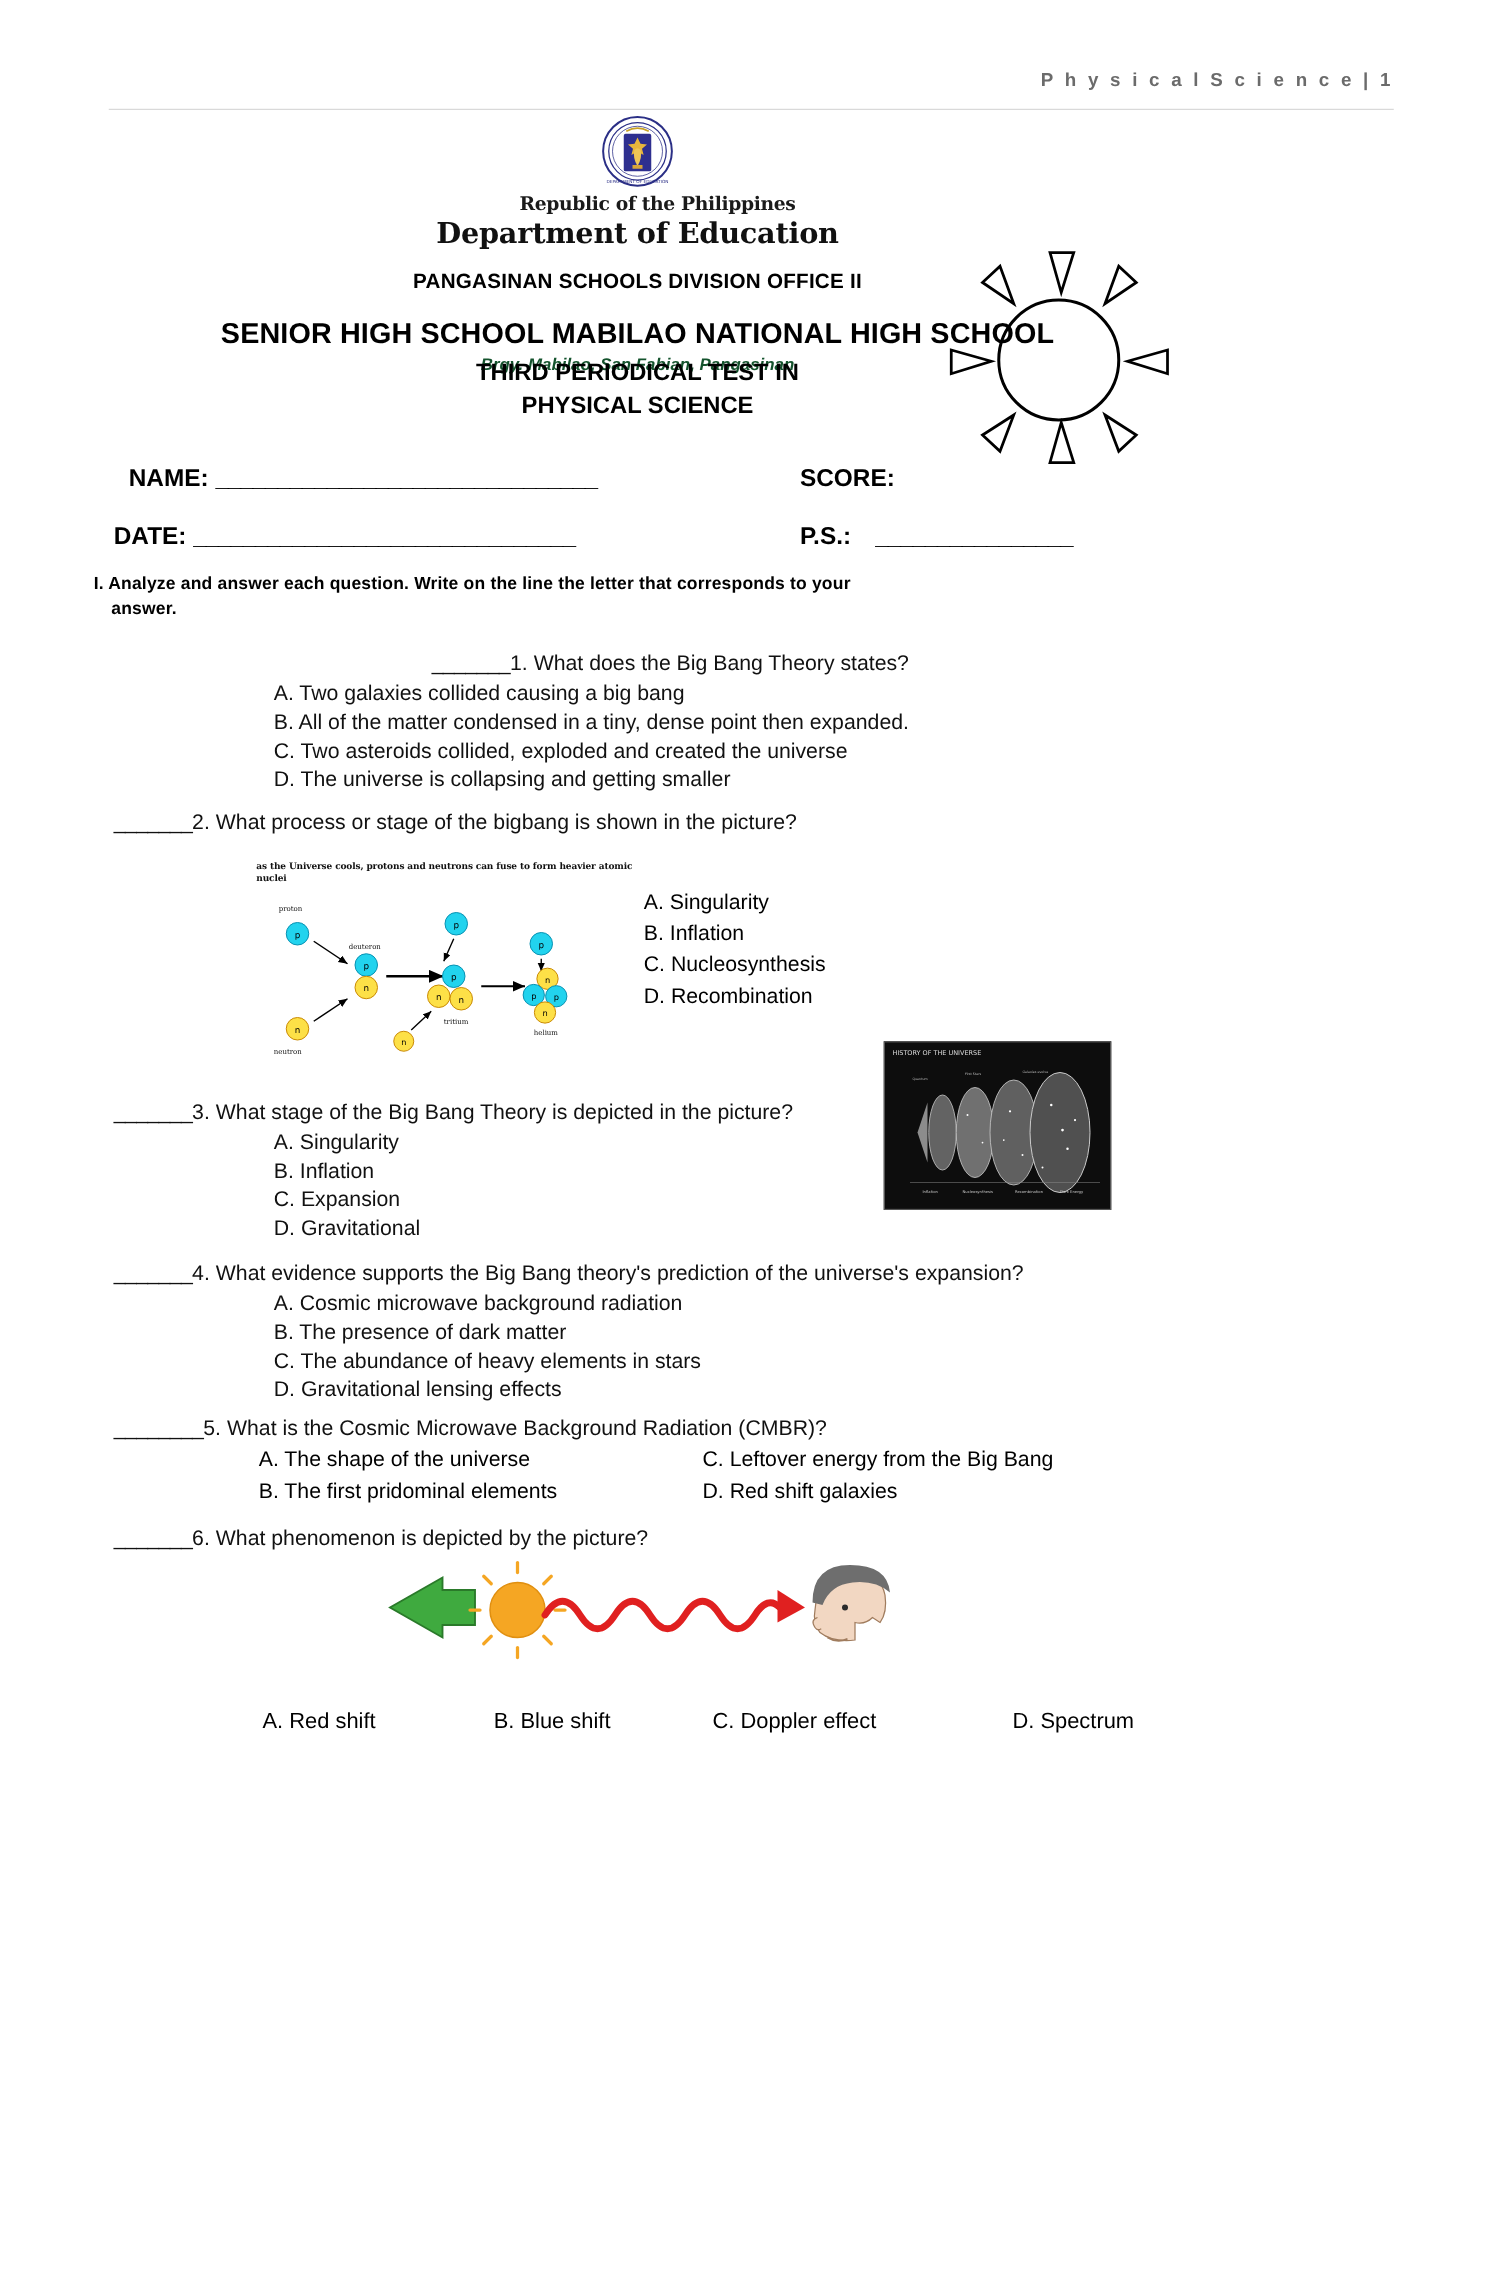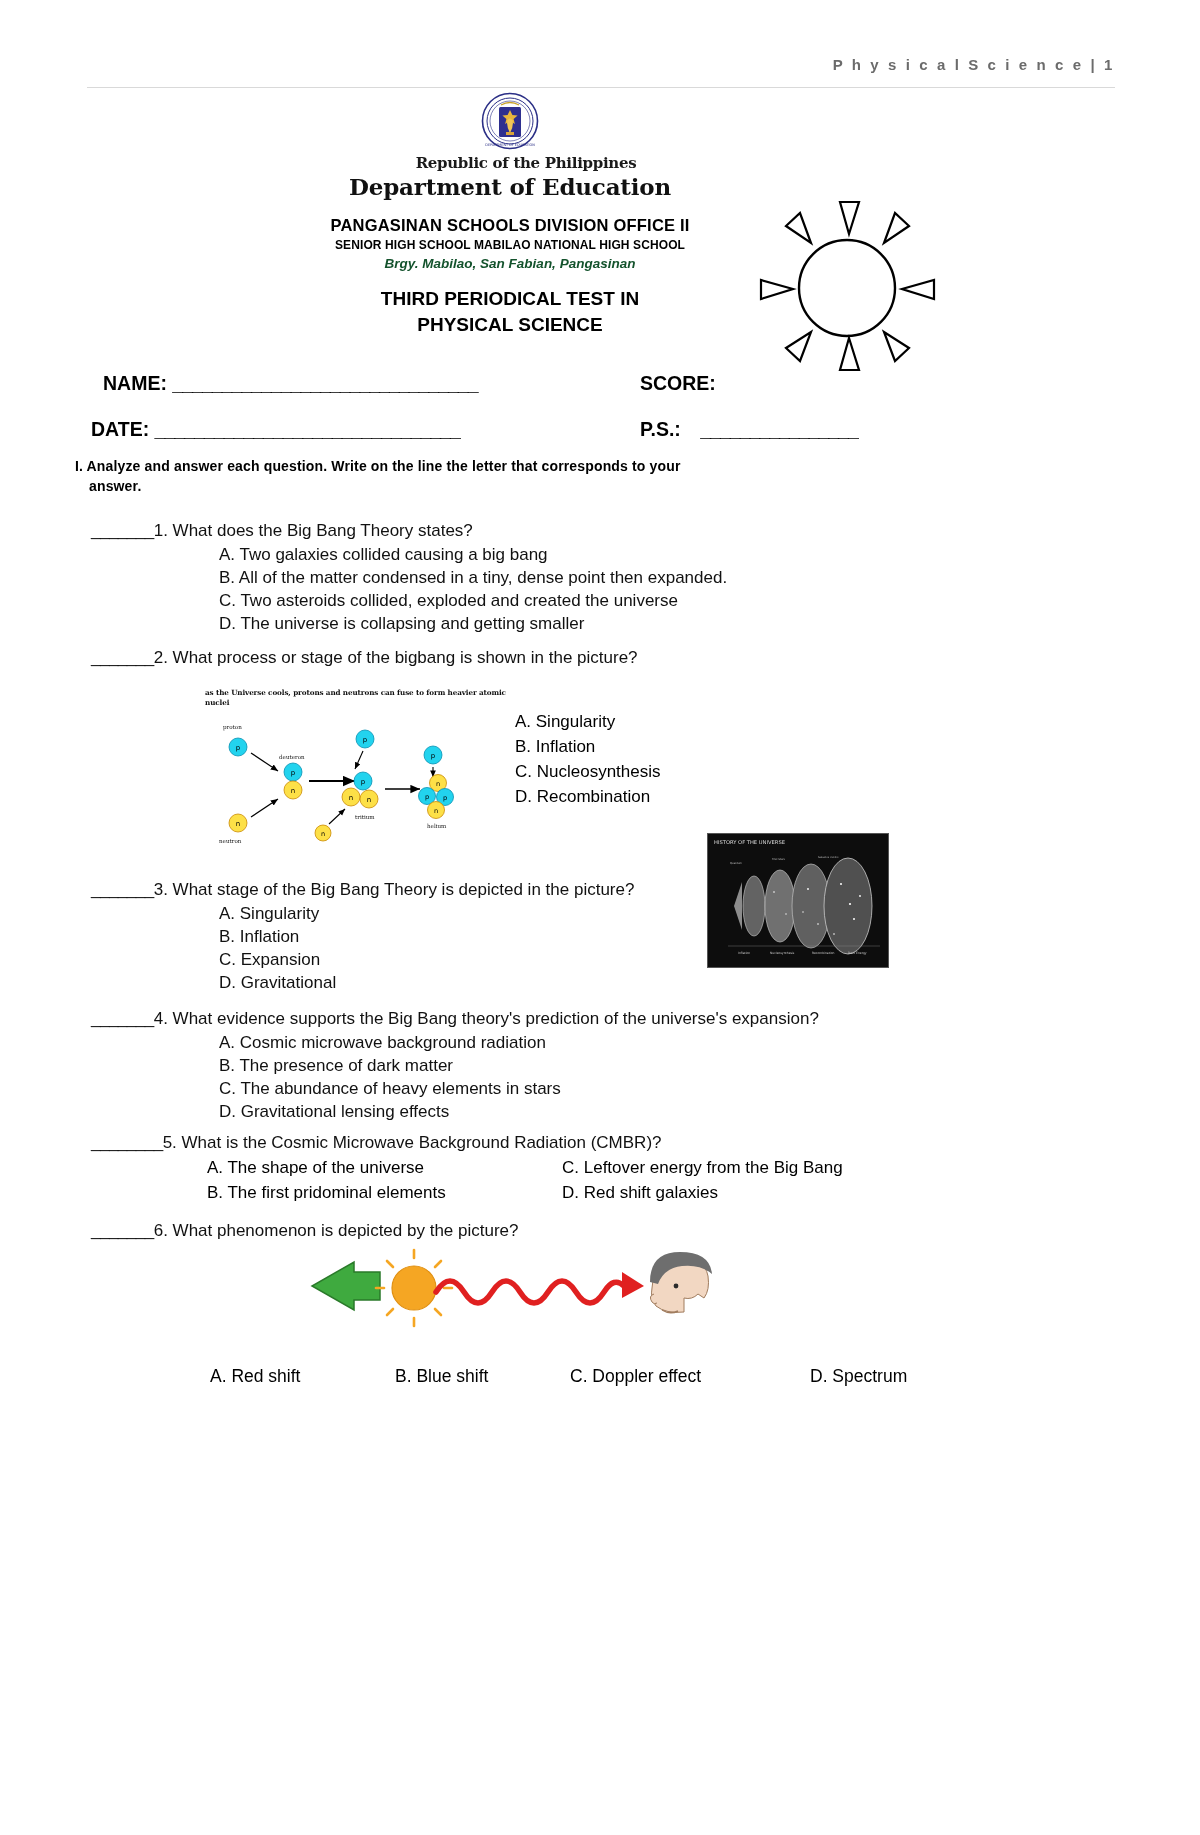--- a/index.html
+++ b/index.html
@@ -77,23 +77,23 @@
     margin-top: 3px;
     color: #222;
   }
   .lh-line4 {
     font-size: 16.5px;
     font-weight: bold;
     margin-top: 16px;
     letter-spacing: 0.2px;
   }
   .lh-line5 {
-    font-size: 12px;
-    font-weight: bold;
-    margin-top: 3px;
+    font-size: 23px;
+    font-weight: bold;
+    margin-top: 18px;
     letter-spacing: 0.1px;
   }
   .lh-line6 {
     font-size: 13.5px;
     font-style: italic;
     font-weight: bold;
     margin-top: 4px;
     color: #14532d;
   }
 
@@ -153,21 +153,21 @@
   .instructions .cont { display: block; padding-left: 14px; }
 
   
   .q {
     position: absolute;
     left: 91px;
     font-size: 17px;
     line-height: 1.36;
     color: #111;
   }
-  .q-stem { white-space: nowrap; }
+  .q-stem { white-space: nowrap; text-align: right; }
   .blank { letter-spacing: -0.5px; }
   .choices {
     margin-top: 1px;
     padding-left: 128px;
   }
   .choices div { white-space: nowrap; }
 
   .q1 { top: 519px; }
   .q2 { top: 646px; }
   .q3 { top: 878px; }

